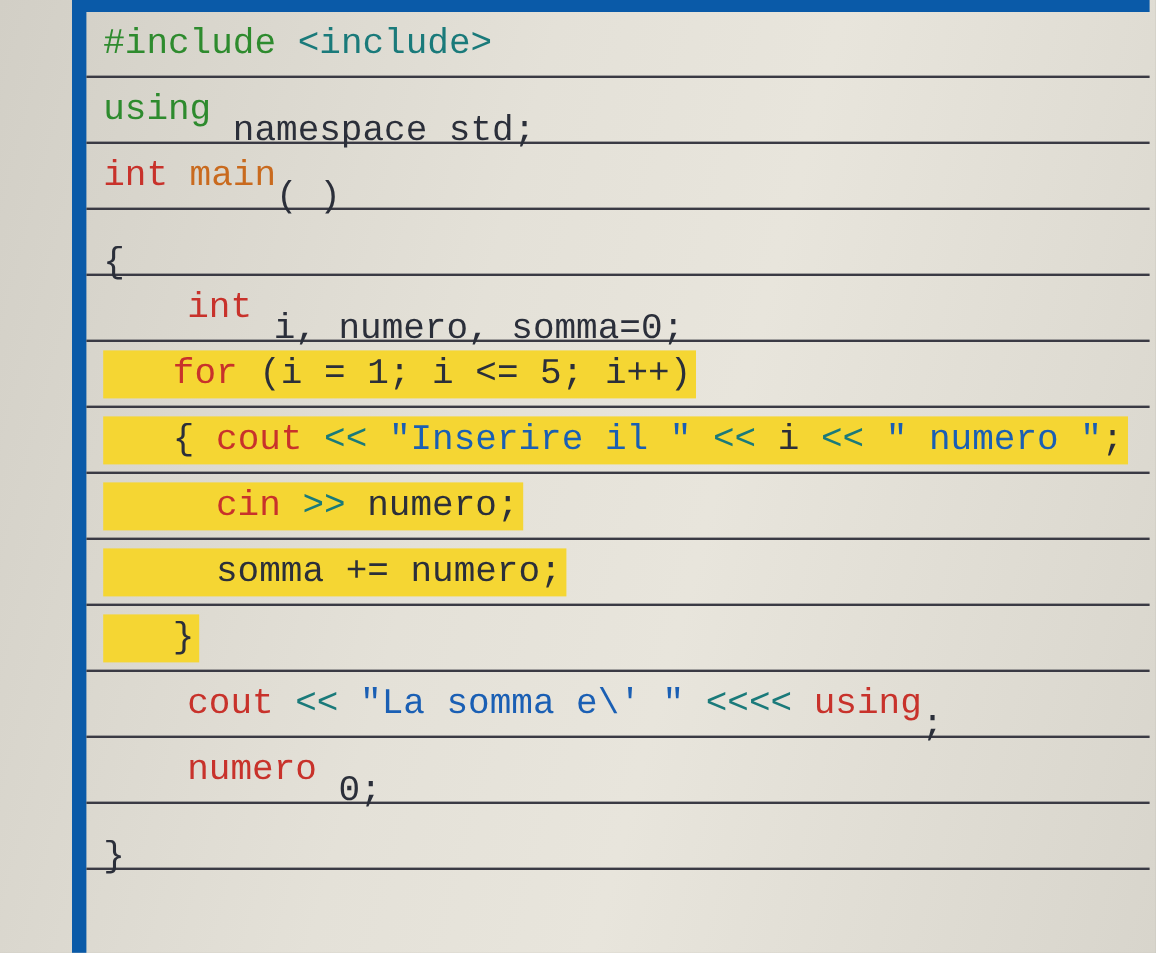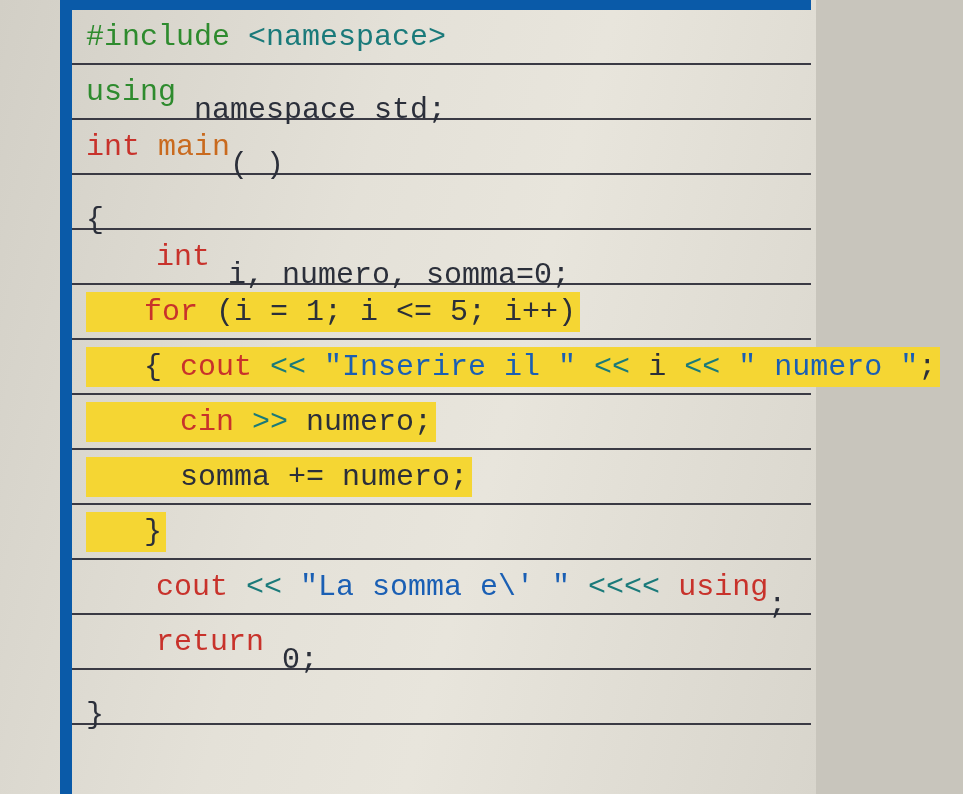--- a/index.html
+++ b/index.html
@@ -6,21 +6,21 @@
     margin: 0;
     padding: 0;
     background: #c8c5bc;
     font-family: "Lucida Console", Monaco, "Courier New", monospace;
     width: 963px;
     height: 794px;
     overflow: hidden;
   }
   .page {
     position: relative;
-    width: 816px;
+    width: 963px;
     height: 794px;
     background: linear-gradient(105deg, #d2cfc6 0%, #e4e1d8 40%, #e8e5dc 60%, #d8d5cc 100%);
     box-sizing: border-box;
   }
   .top-bar {
     position: absolute;
     top: 0; left: 60px; right: 5px;
     height: 10px;
     background: #0a5aa8;
   }
@@ -64,21 +64,21 @@
 </style>
 </head>
 <body>
 
 <div class="page">
   <div class="top-bar"></div>
   <div class="left-bar"></div>
   <div class="lines">
 
     <div class="row">
-      <span class="c-green">#include</span><span class="c-dark"> </span><span class="c-teal">&lt;</span><span class="c-teal">namespace</span><span class="c-teal">&gt;</span>
+      <span class="c-green">#include</span><span class="c-dark"> </span><span class="c-teal">&lt;</span><span class="c-teal">include</span><span class="c-teal">&gt;</span>
     </div>
 
     <div class="row">
       <span class="c-green">using</span><span class="c-dark"> namespace std;</span>
     </div>
 
     <div class="row">
       <span class="c-red">int</span><span class="c-orange"> main</span><span class="c-dark">( )</span>
     </div>
 
@@ -108,21 +108,21 @@
 
     <div class="row ind2">
       <span class="hl"><span>   </span><span class="c-dark">}</span></span>
     </div>
 
     <div class="row ind1">
       <span>  </span><span class="c-red">cout </span><span class="c-teal">&lt;&lt; </span><span class="c-str">"La somma e\' " </span><span class="c-teal">&lt;&lt;</span><span class="c-teal">&lt;&lt; </span><span class="c-red">using</span><span class="c-dark">;</span>
     </div>
 
     <div class="row ind1">
-      <span>  </span><span class="c-red">return</span><span class="c-dark"> 0;</span>
+      <span>  </span><span class="c-red">numero</span><span class="c-dark"> 0;</span>
     </div>
 
     <div class="row">
       <span class="c-dark">}</span>
     </div>
 
     <div class="row"></div>
 
   </div>
 </div>

